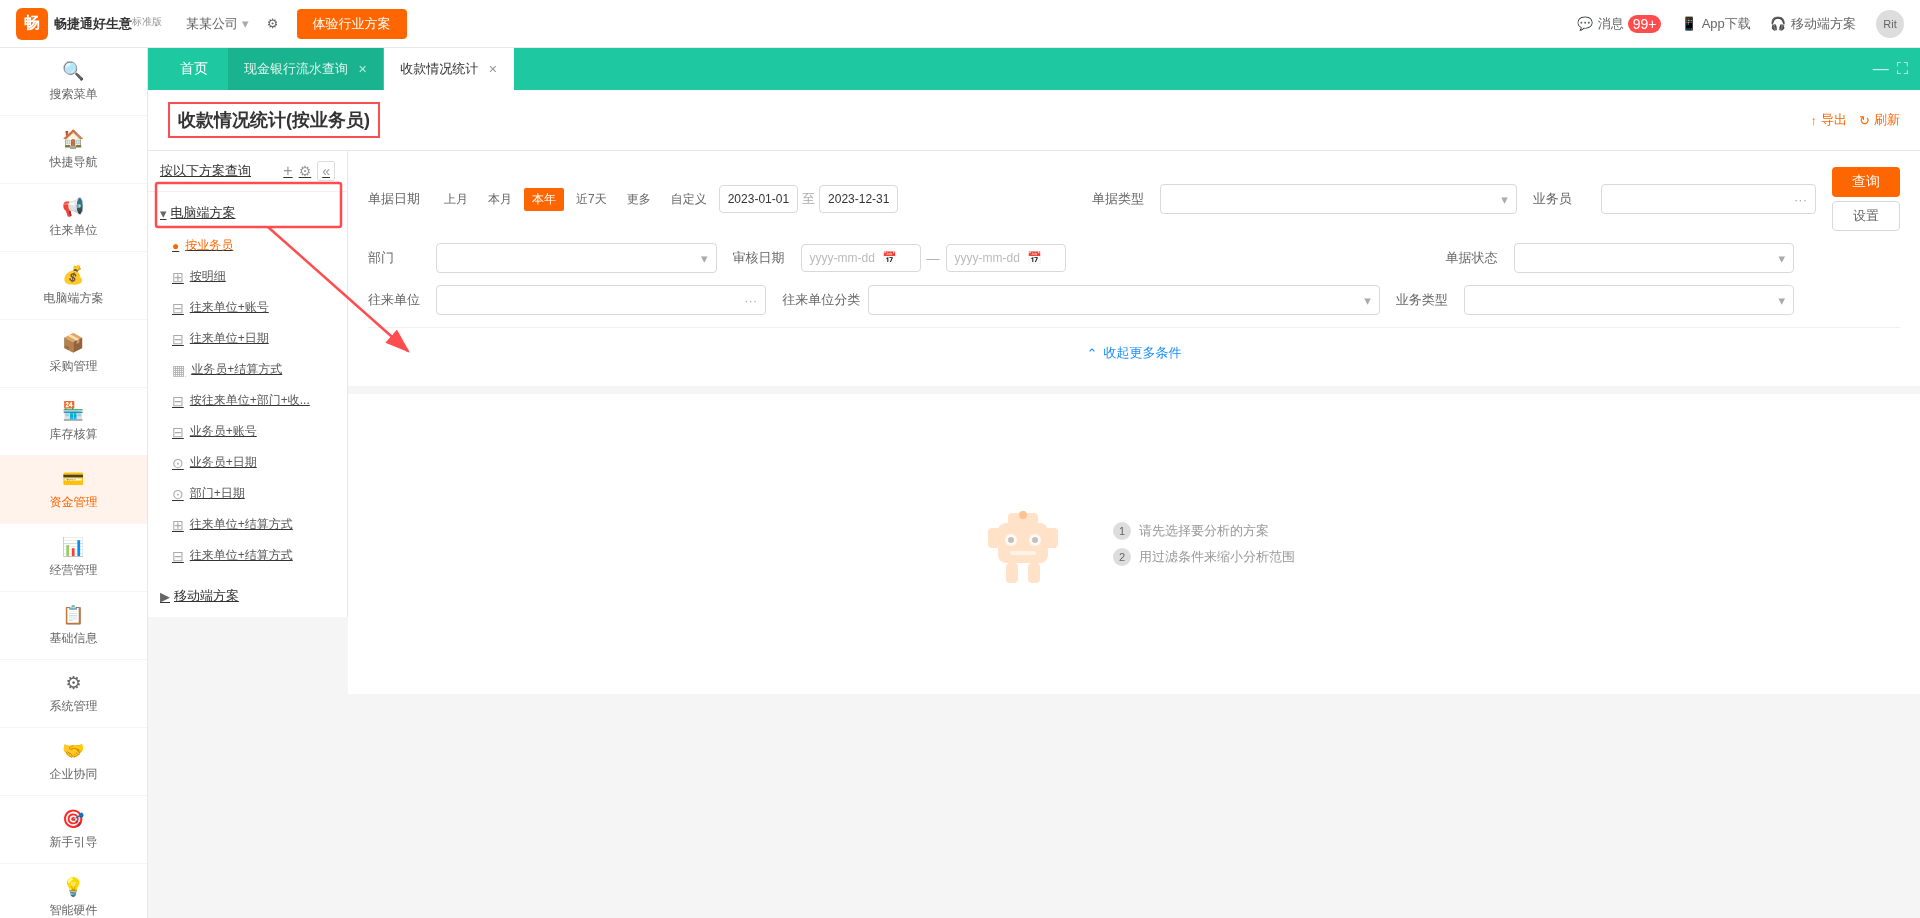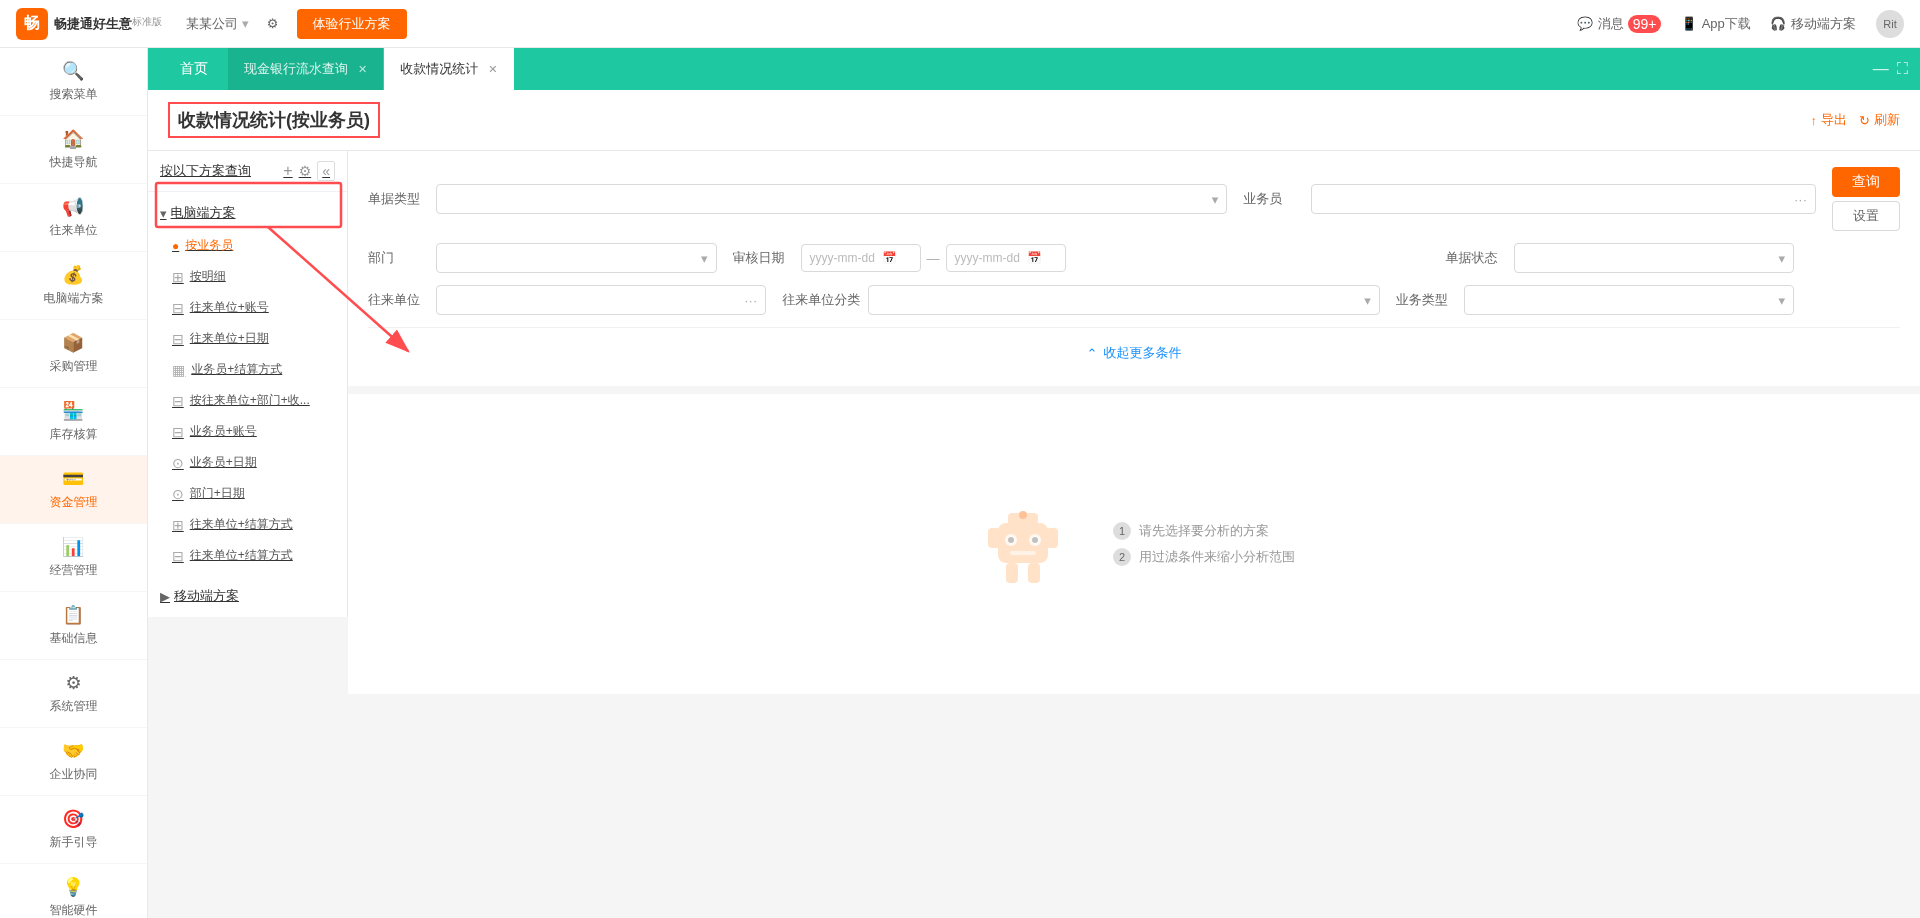--- a/index.html
+++ b/index.html
@@ -585,20 +585,38 @@
               <polygon points="0 0, 10 3.5, 0 7" fill="#ff4d4f"></polygon>
             </marker>
           </defs>
         </svg>
       </div>
 
       <div class="filter-panel">
         <div class="filter-area">
 
           <div class="filter-row">
+            <div class="filter-item" style="flex:2.5;">
+              <span class="filter-label">单据日期</span>
+              <div style="display:flex;align-items:center;gap:4px;">
+                <span class="date-btn">上月</span>
+                <span class="date-btn">本月</span>
+                <span class="date-btn active">本年</span>
+                <span class="date-btn">近7天</span>
+                <span class="date-btn">更多</span>
+                <span class="date-btn">自定义</span>
+                <div class="date-input">
+                  <span>2023-01-01</span>
+                </div>
+                <span class="date-separator">至</span>
+                <div class="date-input">
+                  <span>2023-12-31</span>
+                </div>
+              </div>
+            </div>
 
             <div class="filter-item" style="flex:1.5;">
               <span class="filter-label">单据类型</span>
               <div class="select-control">
                 <span></span>
                 <span style="color:#aaa;">▾</span>
               </div>
             </div>
 
             <div class="filter-item">

